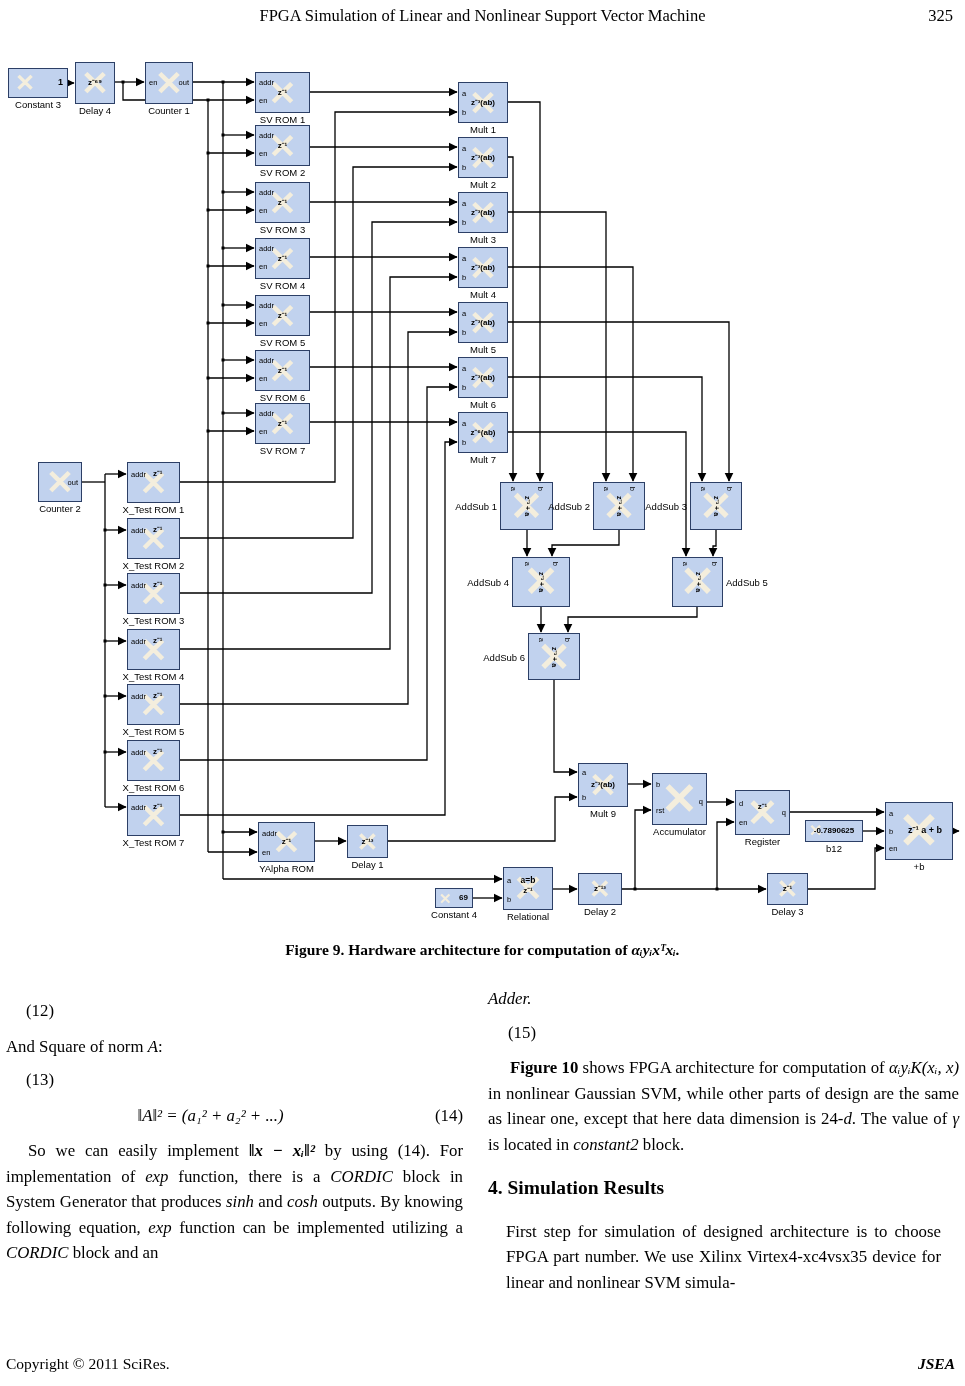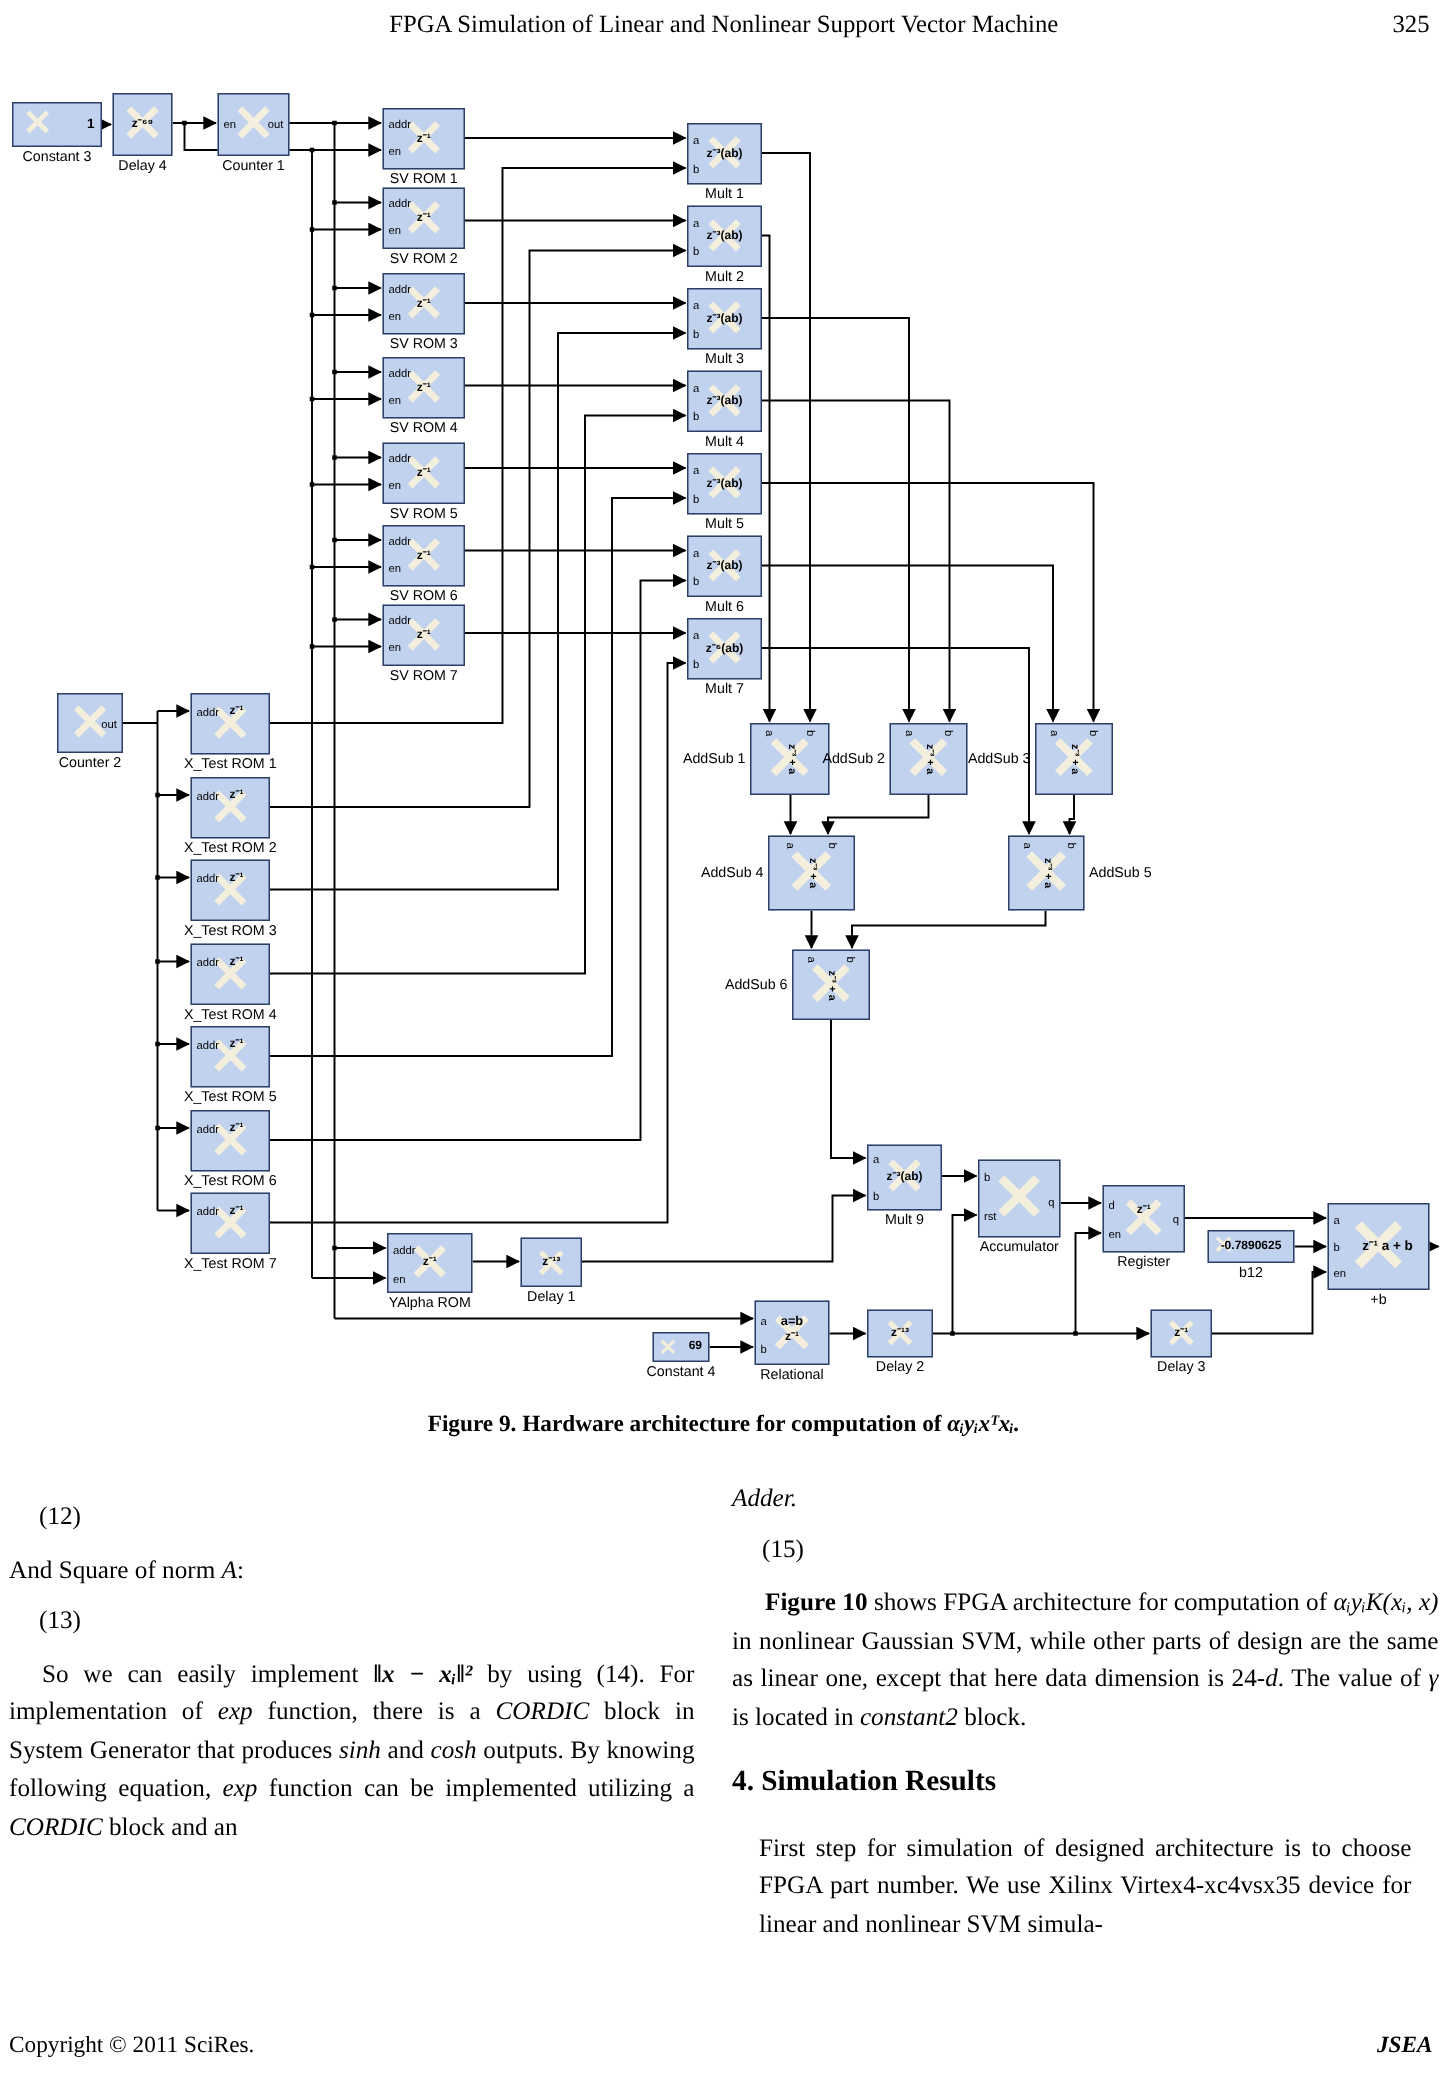--- a/index.html
+++ b/index.html
@@ -436,20 +436,24 @@
 <div class="fig-caption"><span class="bd">Figure 9. Hardware architecture for computation of </span><span class="it bd">αᵢyᵢxᵀxᵢ.</span></div>
 
 <div class="col col-left">
   <div class="eq">
     <span class="eq-num">(12)</span>
   </div>
   <p style="margin:0"><span>And Square of norm </span><span class="it">A</span><span>:</span></p>
   <div class="eq">
     <span class="eq-num">(13)</span>
   </div>
+  <div class="eq">
+    <span class="eq-body">‖A‖² = (a₁² + a₂² + ...)</span>
+    <span class="eq-num">(14)</span>
+  </div>
   <p class="indent" style="margin:6px 0 0"><span>So we can easily implement </span><span class="it bd">‖x − xᵢ‖²</span><span> by using (14). For implementation of </span><span class="it">exp</span><span> function, there is a </span><span class="it">CORDIC</span><span> block in System Generator that produces </span><span class="it">sinh</span><span> and </span><span class="it">cosh</span><span> outputs. By knowing following equation, </span><span class="it">exp</span><span> function can be implemented utilizing a </span><span class="it">CORDIC</span><span> block and an</span></p>
 </div>
 
 <div class="col col-right">
   <p style="margin:0"><span class="it">Adder.</span></p>
   <div class="eq">
     <span class="eq-num">(15)</span>
   </div>
   <p class="indent" style="margin:6px 0 0"><span class="bd">Figure 10</span><span> shows FPGA architecture for computation of </span><span class="it">αᵢyᵢK(xᵢ, x)</span><span> in nonlinear Gaussian SVM, while other parts of design are the same as linear one, except that here data dimension is 24-</span><span class="it">d</span><span>. The value of </span><span class="it">γ</span><span> is located in </span><span class="it">constant2</span><span> block.</span></p>
   <div class="sec-head">4. Simulation Results</div>

